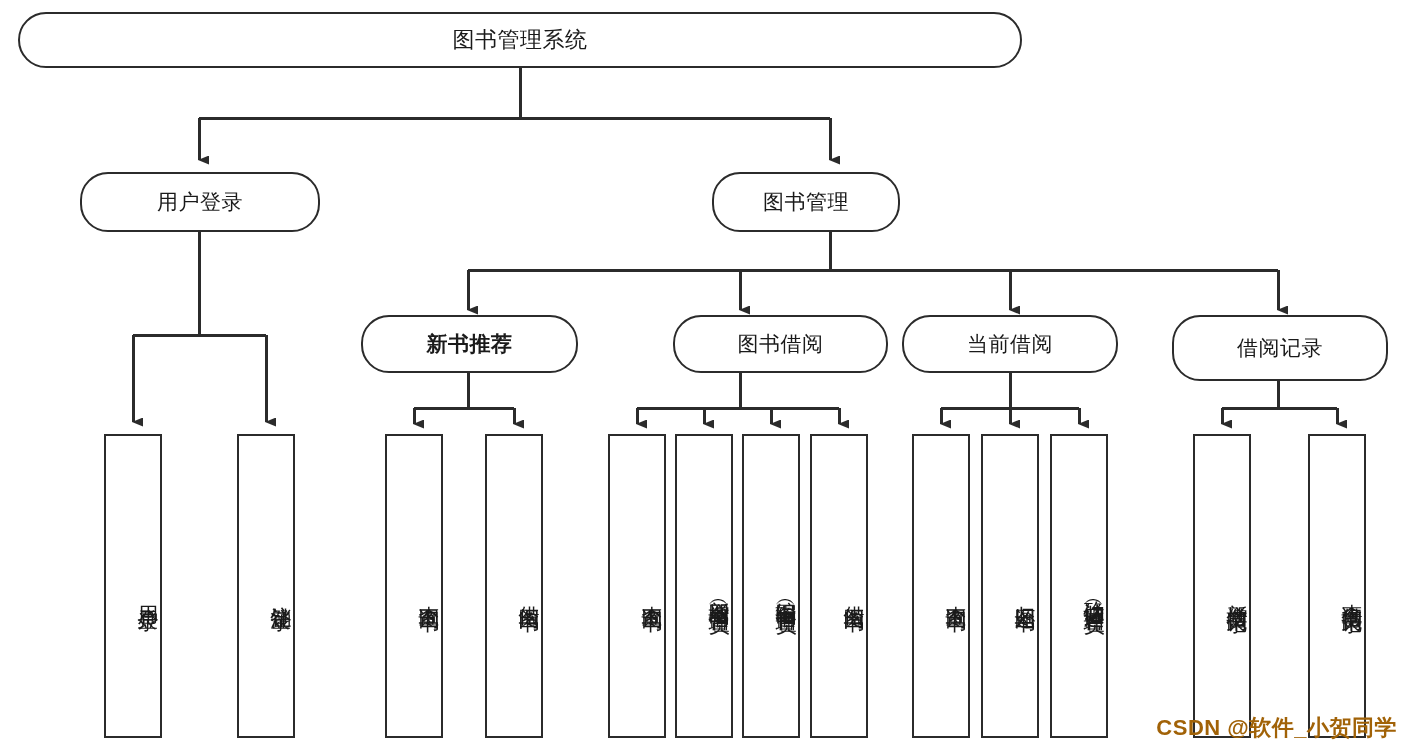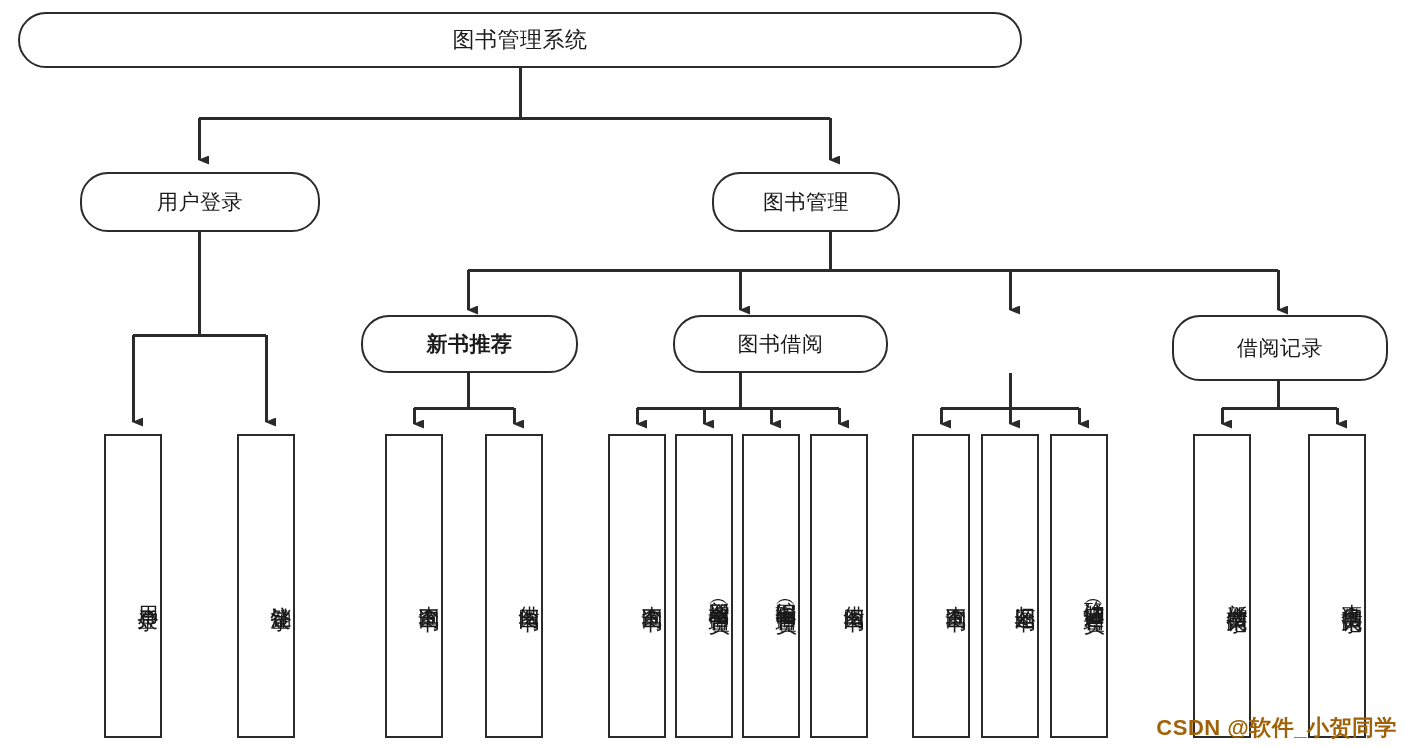--- a/index.html
+++ b/index.html
@@ -142,20 +142,23 @@
   </div>
 
   <div class="node node-h" style="left:361px; top:315px; width:217px; height:58px;font-weight:bold;">
     <span>新书推荐</span>
   </div>
 
   <div class="node node-h" style="left:633px; top:315px; width:215px; height:58px;margin-left:40px;">
     <span>图书借阅</span>
   </div>
 
+  <div class="node node-h" style="left:902px; top:315px; width:216px; height:58px;">
+    <span>当前借阅</span>
+  </div>
 
   <div class="node node-h" style="left:1172px; top:315px; width:216px; height:66px;">
     <span>借阅记录</span>
   </div>
 
   <div class="node node-v" style="left:104px; top:434px; width:58px; height:304px;">
     <span>用户登录</span>
   </div>
 
   <div class="node node-v" style="left:237px; top:434px; width:58px; height:304px;">

